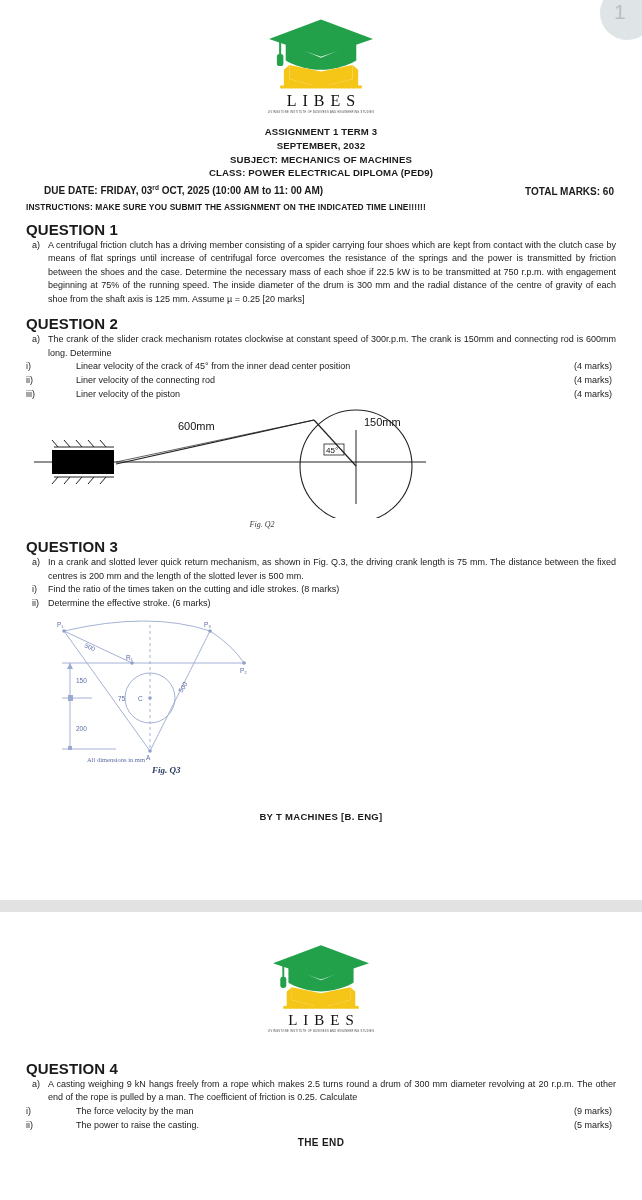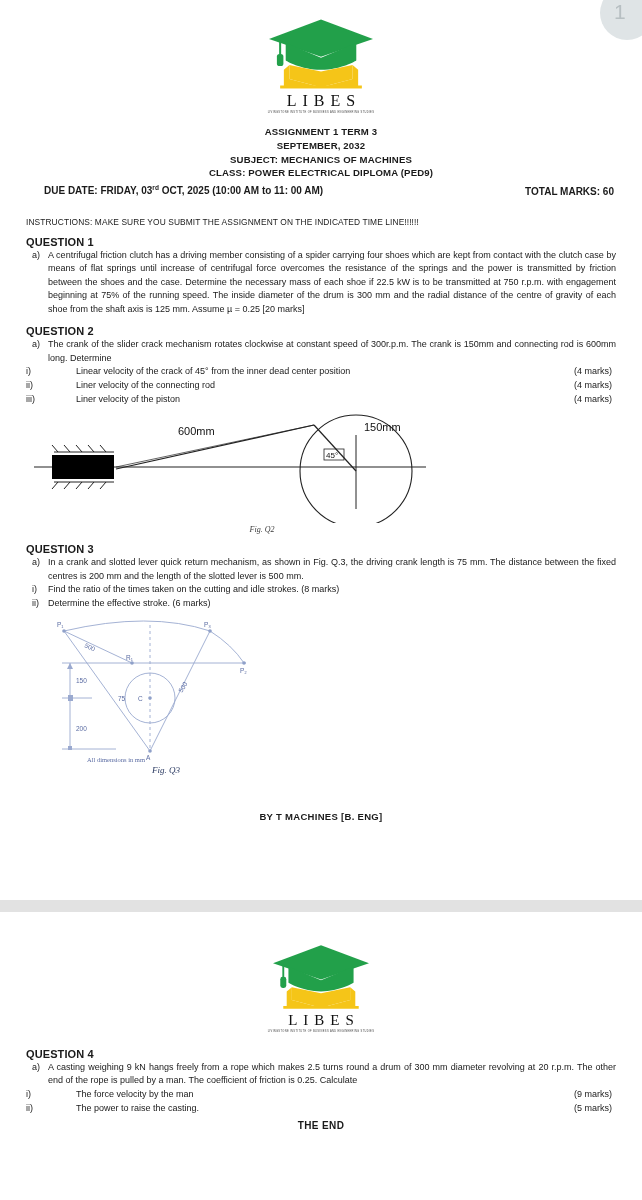--- a/index.html
+++ b/index.html
@@ -93,29 +93,29 @@
     justify-content: space-between;
     align-items: baseline;
     margin-top: 4px;
     padding: 0 2px 0 18px;
     font-size: 10px;
     font-weight: bold;
   }
   .duerow sup { font-size: 6.5px; }
   .instr {
     font-size: 8.4px;
-    font-weight: normal;
+    font-weight: bold;
     letter-spacing: 0.1px;
-    margin-top: 20px;
+    margin-top: 5px;
   }
 
   
   .qblock { margin-top: 9px; }
   .qtitle {
-    font-size: 11px;
+    font-size: 15px;
     font-weight: bold;
     margin-bottom: 1px;
     letter-spacing: 0.1px;
   }
   .qrow {
     display: flex;
     align-items: flex-start;
     font-size: 9px;
     line-height: 1.5;
   }
@@ -149,21 +149,21 @@
     color: #3a3a3a;
     margin-top: -2px;
   }
   .figq2cap { width: 380px; margin-left: 46px; }
 
   
   .figq3 { margin: 4px 0 0 6px; }
   .figq3cap {
     font-family: "Liberation Serif", serif;
     font-style: italic;
-    font-weight: normal;
+    font-weight: bold;
     font-size: 9px;
     color: #2b3a62;
     margin-left: 120px;
     margin-top: -2px;
   }
 
   .byline {
     text-align: center;
     font-size: 9.5px;
     font-weight: bold;
@@ -378,21 +378,21 @@
         <path d="M60,62 L60,79 L26,70 L26,55 Z" fill="#f5c518"></path>
         <path d="M60,62 L60,79 L94,70 L94,55 Z" fill="#f5c518"></path>
         <path d="M20,60 L20,79 L60,79 L26,70 L26,55 Z" fill="#f5c518"></path>
         <path d="M100,60 L100,79 L60,79 L94,70 L94,55 Z" fill="#f5c518"></path>
         <rect x="16" y="77" width="88" height="3.2" fill="#f5c518"></rect>
       </svg>
       <div class="logo-word">LIBES</div>
       <div class="logo-sub">Livingstone Institute of Business and Engineering Studies</div>
     </div>
 
-    <div class="qblock" style="margin-top:14px;">
+    <div class="qblock" style="margin-top:26px;">
       <div class="qtitle">QUESTION 4</div>
       <div class="qrow">
         <div class="qlabel">a)</div>
         <div class="qbody">A casting weighing 9 kN hangs freely from a rope which makes 2.5 turns round a drum of 300 mm diameter revolving at 20 r.p.m. The other end of the rope is pulled by a man. The coefficient of friction is 0.25. Calculate</div>
       </div>
       <div class="subrow">
         <span class="rn">i)</span>
         <span class="rt">The force velocity by the man</span>
         <span class="rm">(9 marks)</span>
       </div>

